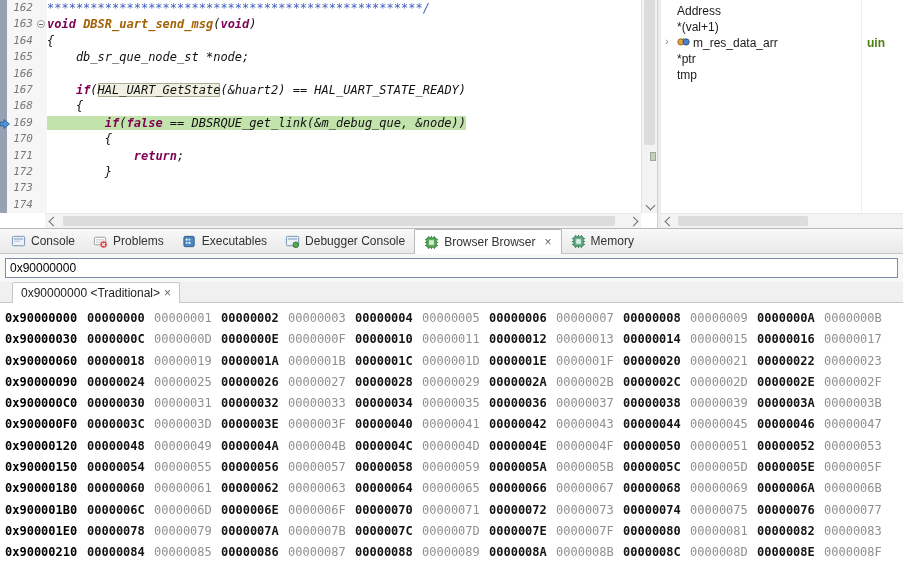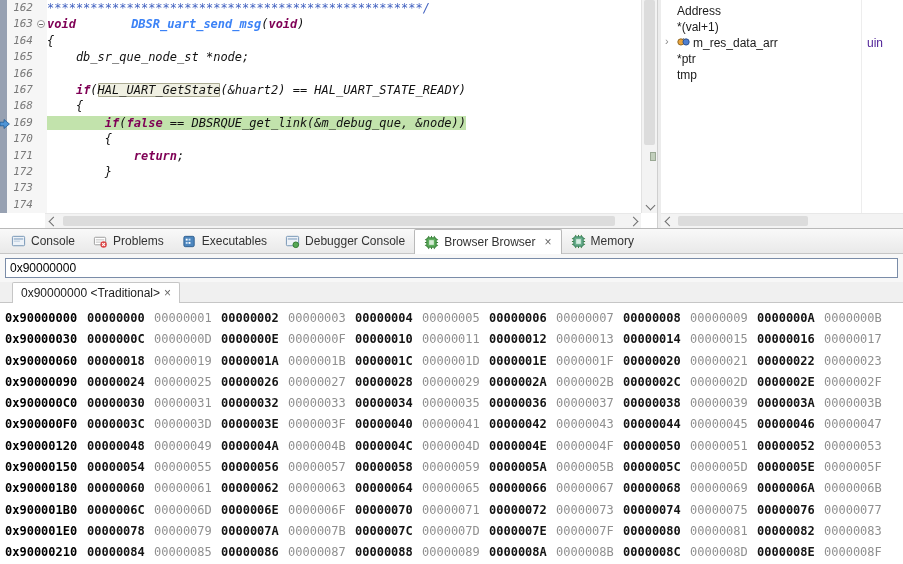--- a/index.html
+++ b/index.html
@@ -16,21 +16,21 @@
   .code-lines{position:absolute;top:0;left:0;width:641px;height:213px;overflow:hidden;
               font-family:"DejaVu Sans Mono","Liberation Mono",monospace;font-size:12px;}
   .code-line{display:flex;height:16.4px;line-height:16.4px;white-space:pre;padding-left:7px;}
   .ln{width:26px;flex:none;background:#F6F6F6;color:#7A7A7A;text-align:right;font-size:11px;padding-right:2px;}
   .fold{width:12px;flex:none;background:#F6F6F6;position:relative;}
   .fold-marker{position:absolute;left:2px;top:4px;width:8px;height:8px;border:1px solid #9A9A9A;border-radius:50%;background:#fff;box-sizing:border-box;}
   .fold-marker::after{content:"";position:absolute;left:1px;top:2.6px;width:4px;height:1px;background:#666;}
   .ct{flex:1;color:#111;}
   .tok-kw{color:#7F0055;font-weight:bold;}
   .tok-cm{color:#3F5FBF;}
-  .tok-fn{color:#3b82f6;font-weight:bold;margin-left:48px;}
+  .tok-fn{color:#a16207;font-weight:bold;}
   .tok-pl{color:#111;}
   .tok-occ{color:#111;background:#F0F0E2;box-shadow:inset 0 0 0 1px #ABAB93;border-radius:1px;}
   .hl{background:#C2E3AC;}
 
   .chev{display:inline-block;width:6px;height:6px;border-right:1.5px solid #6E6E6E;border-bottom:1.5px solid #6E6E6E;}
   .chev.left{transform:rotate(135deg);}
   .chev.right{transform:rotate(-45deg);}
   .chev.down{transform:rotate(45deg);}
   .sbtn{position:absolute;display:flex;align-items:center;justify-content:center;width:16px;height:15px;}
 
@@ -45,21 +45,21 @@
 
   .sash{position:absolute;top:0;left:657px;width:4px;height:228px;background:#ECECEC;border-left:1px solid #CFCFCF;box-sizing:border-box;}
 
   .expr-panel{position:absolute;top:0;left:661px;width:242px;height:228px;background:#fff;}
   .col-line{position:absolute;top:0;left:200px;width:1px;height:213px;background:#EDEDED;}
   .expr-rows{position:absolute;top:4px;left:0;right:0;}
   .expr-row{display:flex;align-items:flex-start;height:16px;position:relative;padding-left:4px;}
   .expander{width:12px;flex:none;color:#8A8A8A;font-size:11px;line-height:11px;}
   .expr-icon{width:16px;flex:none;display:inline-flex;align-items:center;}
   .expr-label{white-space:pre;color:#1A1A1A;}
-  .expr-type{position:absolute;left:206px;color:#4c1d95;white-space:nowrap;}
+  .expr-type{position:absolute;left:206px;color:#4d7c0f;white-space:nowrap;font-weight:bold;}
   .expr-hscroll{position:absolute;bottom:0;left:0;width:242px;height:15px;background:#F3F3F3;border-top:1px solid #E8E8E8;box-sizing:border-box;}
   .ehthumb{position:absolute;left:17px;top:2px;width:130px;height:10px;background:#DCDCDC;border-radius:2px;}
 
   
   .bottom{position:absolute;top:228px;left:0;width:903px;height:336px;border-top:1px solid #B9B9B9;background:#F7F7F7;box-sizing:border-box;}
   .vtabs{height:25px;background:linear-gradient(#F9F9F9,#E9E9E9);border-bottom:1px solid #C6C6C6;display:flex;padding-left:2px;box-sizing:border-box;}
   .vtab{display:flex;align-items:center;gap:5px;height:24px;padding:0 9px;color:#333;white-space:nowrap;}
   .vtab.active{background:#FFF;border:1px solid #B9B9B9;border-bottom:none;border-radius:2px 2px 0 0;margin-bottom:-1px;}
   .tab-icon svg{display:block;}
   .tab-close{color:#666;font-size:12px;margin-left:4px;line-height:12px;}

